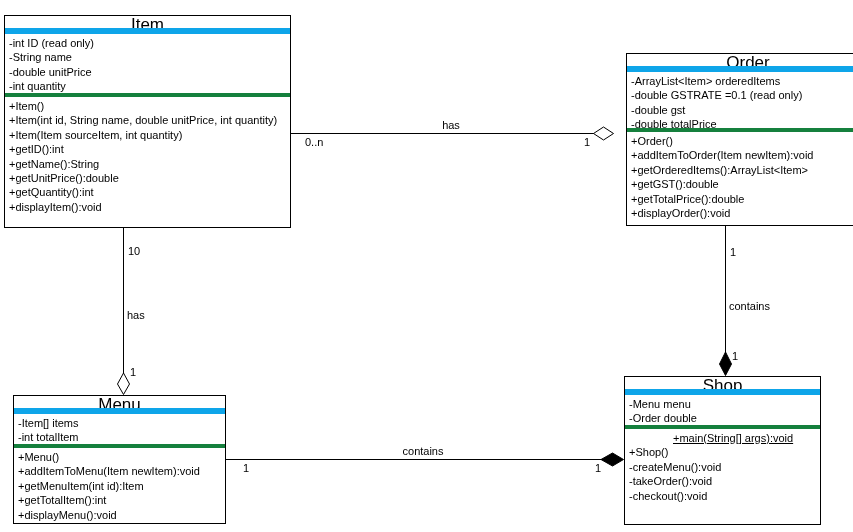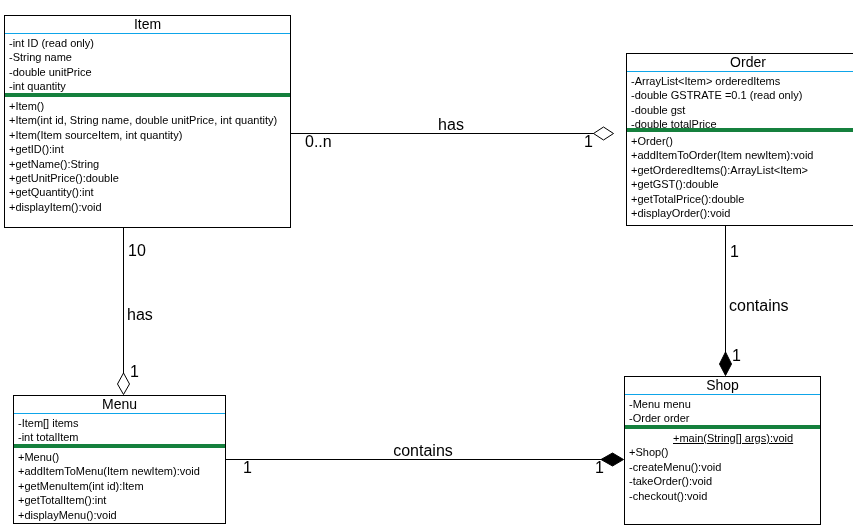--- a/index.html
+++ b/index.html
@@ -23,40 +23,40 @@
     border: 1px solid #000;
     box-sizing: border-box;
     display: flex;
     flex-direction: column;
   }
   .uml-title {
     flex: 0 0 auto;
     height: 18px;
     line-height: 17px;
     text-align: center;
-    font-size: 14px;
-    border-bottom: 1px solid #0ea5e9;
+    font-size: 17px;
+    border-bottom: 6px solid #0ea5e9;
     box-sizing: border-box;
     overflow: hidden;
   }
   .compartment {
     box-sizing: border-box;
     padding: 2px 3px 0 4px;
     font-size: 11px;
     line-height: 14.4px;
     overflow: hidden;
   }
   .attrs { flex: 0 0 auto; border-bottom: 4px solid #15803d; }
   .methods { flex: 1 1 auto; }
   .member { white-space: nowrap; }
   .static-underline { text-decoration: underline; margin-left: 44px; }
 
   .lbl {
     position: absolute;
-    font-size: 16px;
+    font-size: 11px;
     line-height: 12px;
     white-space: nowrap;
     color: #000;
   }
   .lbl.centered { transform: translateX(-50%); }
 </style>
 </head>
 <body>
 
 <div class="canvas">
@@ -130,21 +130,21 @@
       <div class="member">+getMenuItem(int id):Item</div>
       <div class="member">+getTotalItem():int</div>
       <div class="member">+displayMenu():void</div>
     </div>
   </div>
 
   <div class="uml-class" style="left:624px; top:376px; width:197px; height:149px;">
     <div class="uml-title">Shop</div>
     <div class="compartment attrs" style="height:34px;">
       <div class="member">-Menu menu</div>
-      <div class="member">-Order order</div>
+      <div class="member">-Order double</div>
     </div>
     <div class="compartment methods">
       <div class="member static-underline">+main(String[] args):void</div>
       <div class="member">+Shop()</div>
       <div class="member">-createMenu():void</div>
       <div class="member">-takeOrder():void</div>
       <div class="member">-checkout():void</div>
     </div>
   </div>
 

